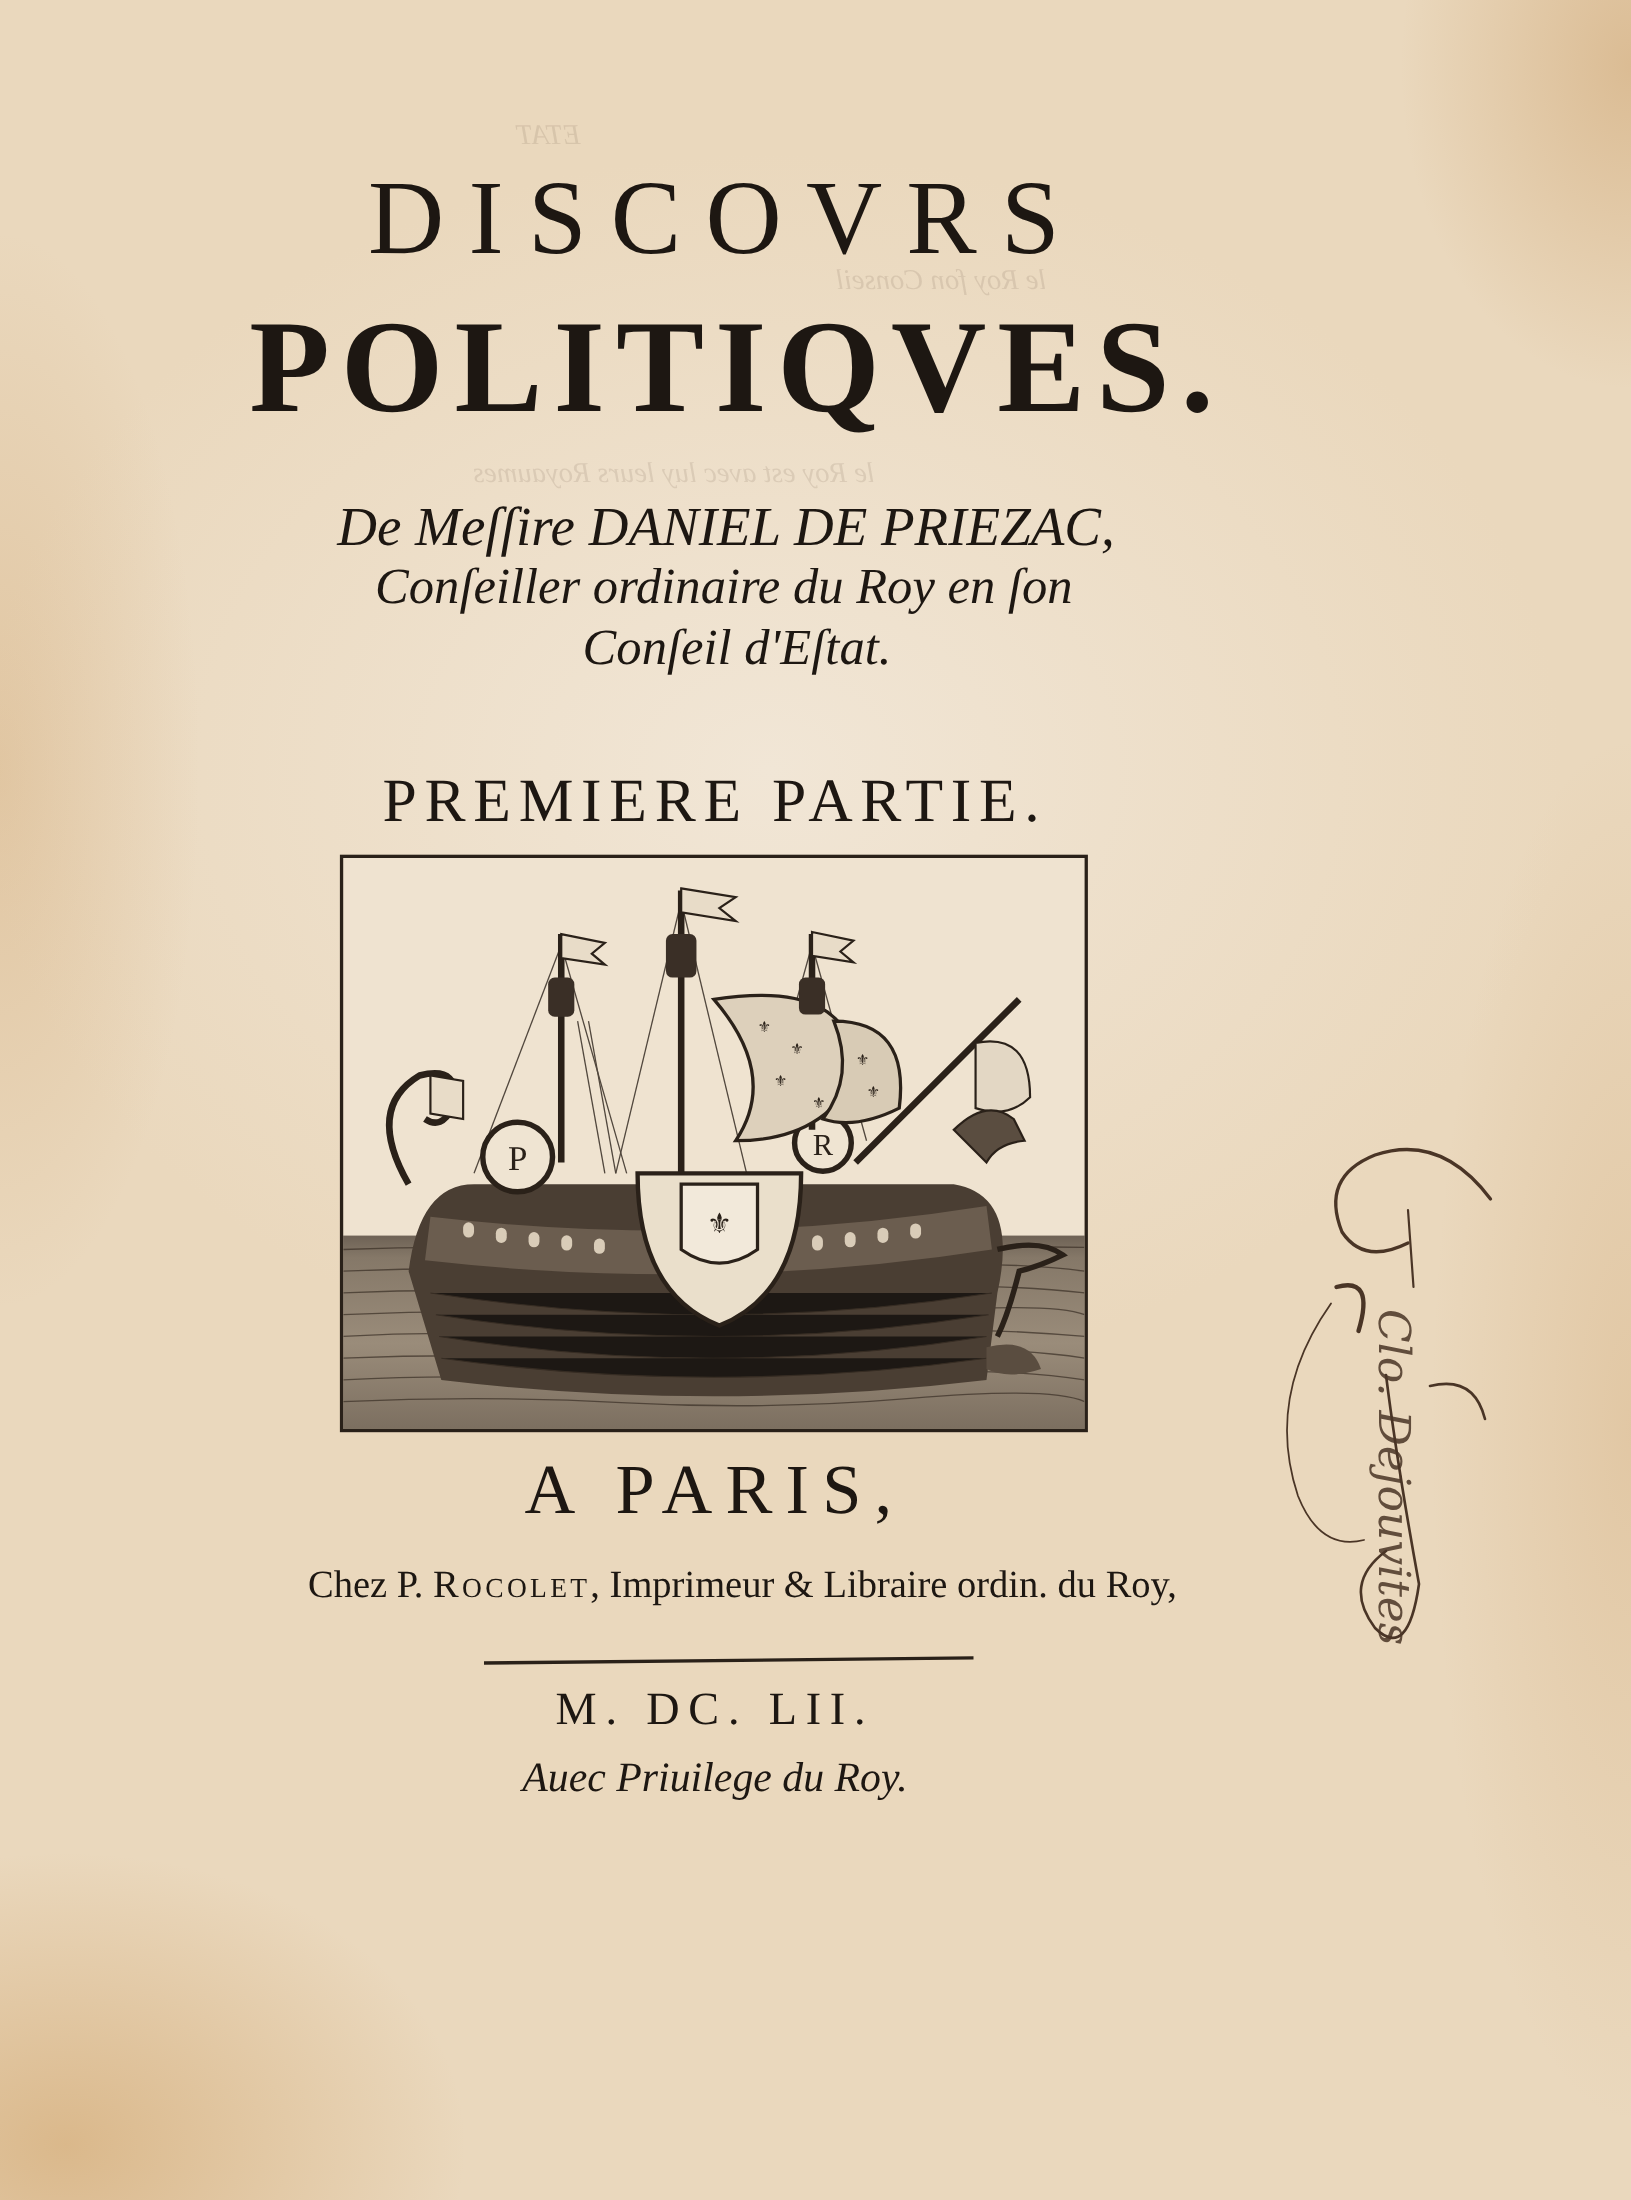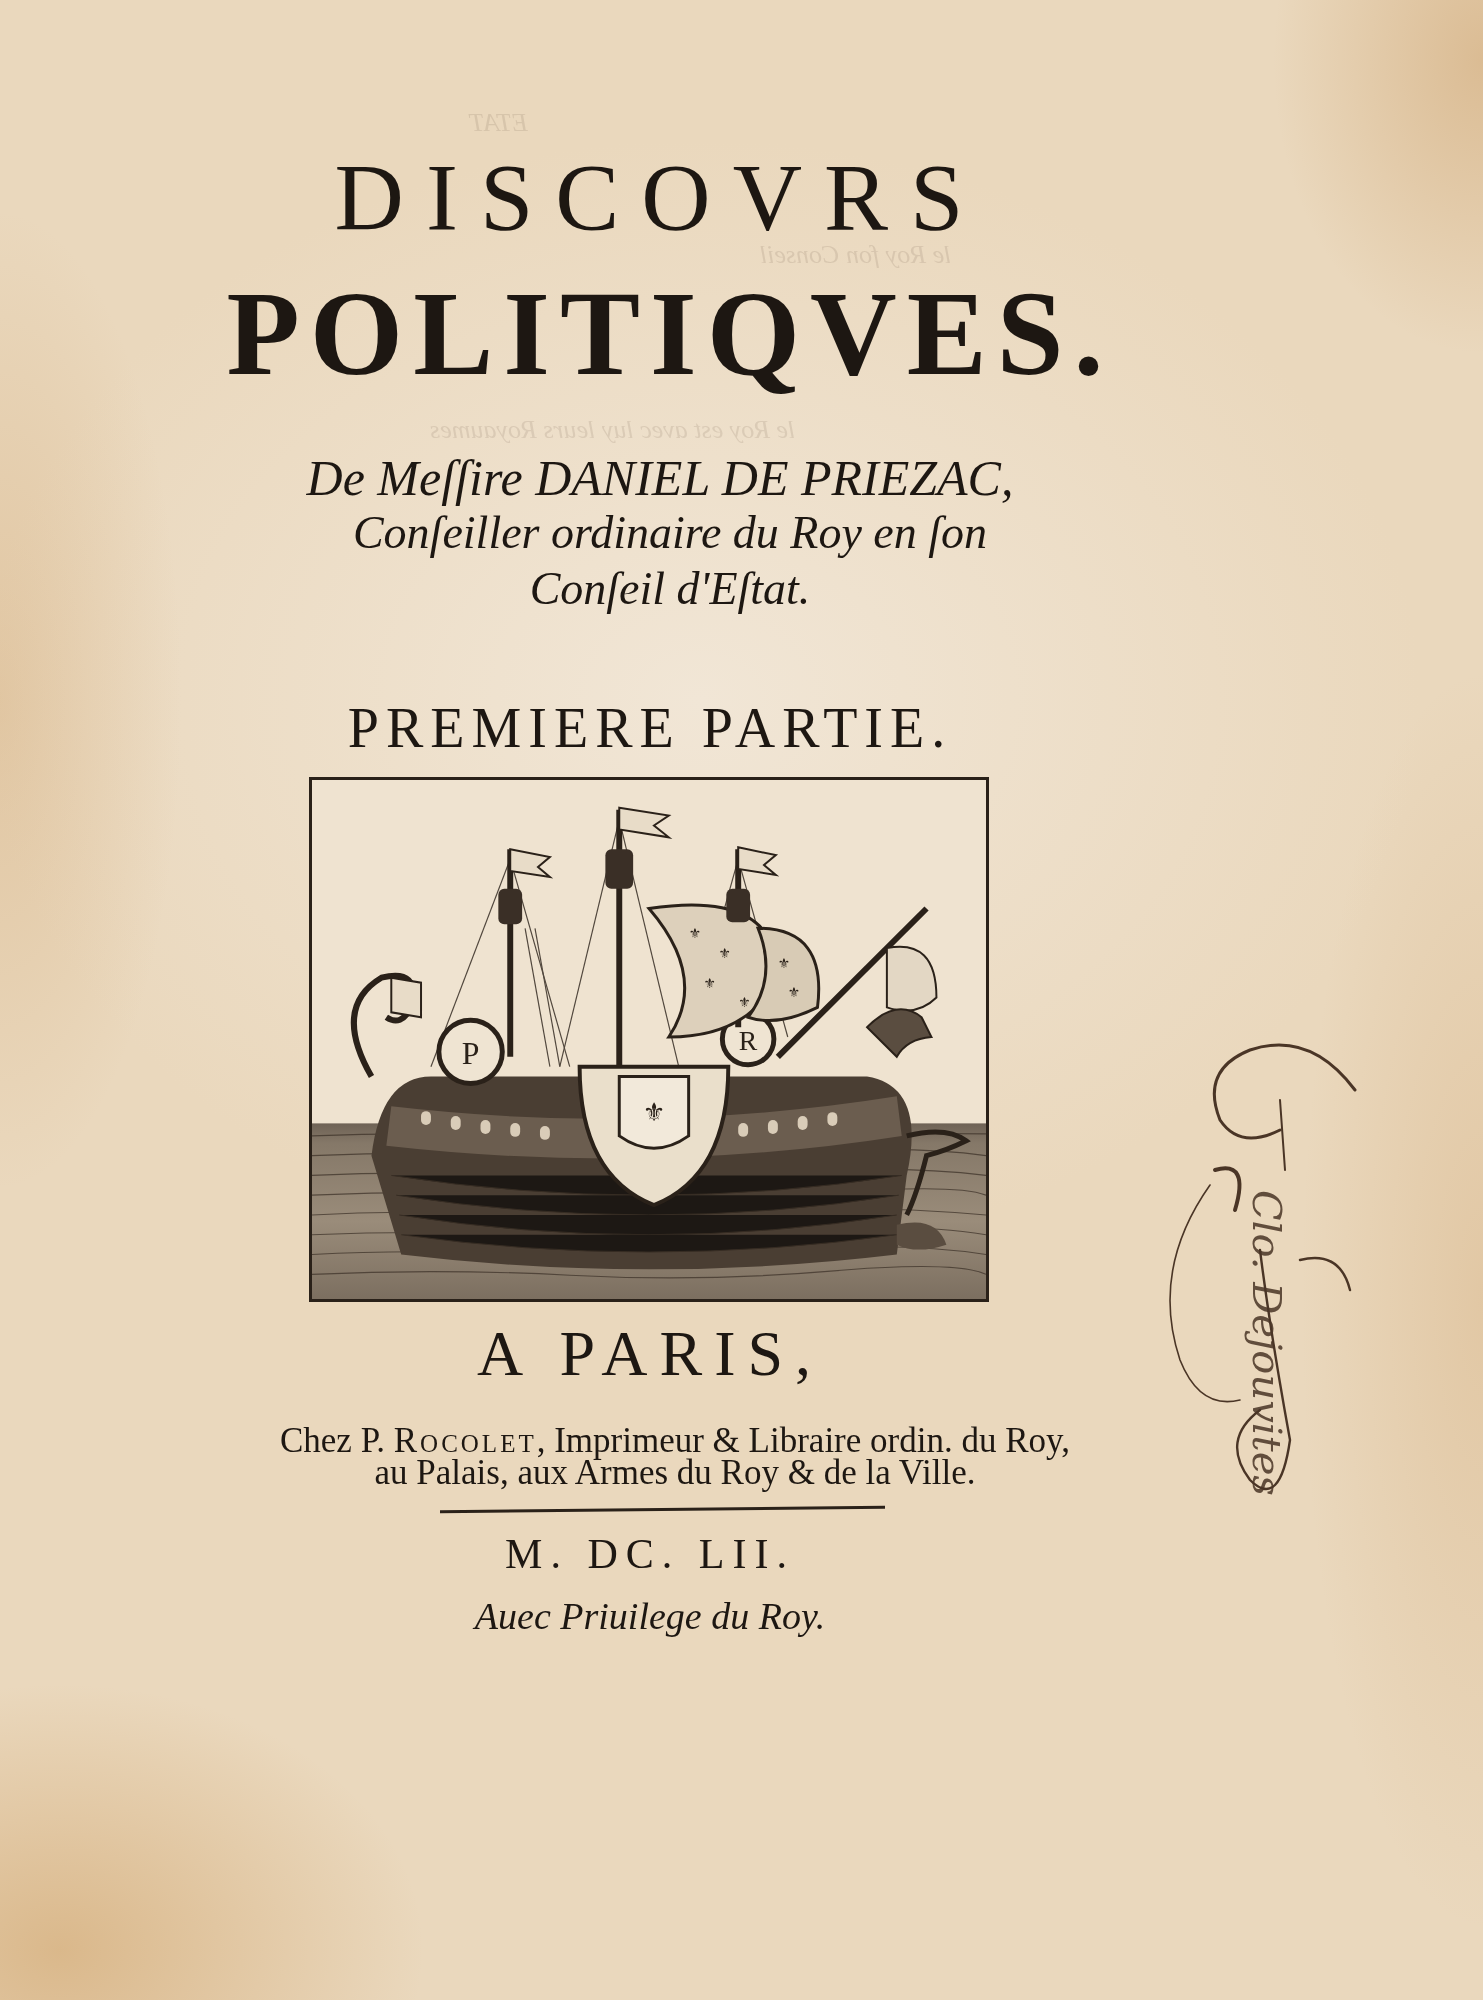--- a/index.html
+++ b/index.html
@@ -18,21 +18,21 @@
       font-family: "Liberation Serif", "DejaVu Serif", serif;
       color: #1d1712;
     }
     .line { position: absolute; left: 0; width: 100%; text-align: center; white-space: nowrap; }
     .roman { font-family: "Liberation Serif", "DejaVu Serif", serif; }
     .italic { font-family: "Liberation Serif", "DejaVu Serif", serif; font-style: italic; }
 
     .title1 { top: 148px; left: 150px; width: 1020px; font-size: 96px; letter-spacing: 22px; line-height: 100px; }
     .title2 { top: 272px; left: 150px; width: 1040px; font-size: 120px; letter-spacing: 10px; line-height: 124px; font-weight: bold; }
     .author { top: 450px; left: 160px; width: 1000px; font-size: 50px; line-height: 56px; text-align: center; }
-    .office1 { top: 506px; left: 170px; width: 1000px; font-size: 46px; line-height: 54px; }
+    .office1 { top: 506px; left: 158px; width: 1000px; font-size: 46px; line-height: 54px; }
     .office2 { top: 562px; left: 170px; width: 1000px; font-size: 46px; line-height: 54px; }
     .part { top: 696px; left: 150px; width: 1000px; font-size: 56px; letter-spacing: 7px; line-height: 64px; }
 
     .engraving {
       position: absolute; left: 309px; top: 777px; width: 680px; height: 525px;
       border: 3px solid #2a2119; box-sizing: border-box;
       background: linear-gradient(#efe3d0 0%, #efe3d0 66%, #6f6356 66.3%, #857868 70%, #9a8c7a 85%, #7c6f60 100%);
       overflow: hidden;
     }
     .engraving svg { position: absolute; left: 0; top: 0; width: 100%; height: 100%; }
@@ -175,21 +175,20 @@
       <path d="M600 360 Q640 350 660 365 Q640 375 620 380 Q610 420 600 440" fill="none" stroke="#2a2119" stroke-width="5"></path>
       <path d="M590 450 Q630 440 640 470 Q610 480 590 470 Z" fill="#5a4d40"></path>
     </svg>
   </div>
 
   <div class="line place roman">A PARIS,</div>
   <div class="line printer1 roman">
     <span>Chez P.</span>
     <span class="sc">Rocolet</span><span>, Imprimeur &amp; Libraire ordin. du Roy,</span>
   </div>
-  <div class="line printer2 roman">au Palais, aux Armes du Roy &amp; de la Ville.</div>
   <div class="rule"></div>
   <div class="line date roman">M. DC. LII.</div>
   <div class="line privilege italic">Auec Priuilege du Roy.</div>
 
   <div class="manuscript">
     <svg viewBox="0 0 240 520">
       <g fill="none" stroke="#4a3526" stroke-linecap="round">
         <path d="M215 80 Q170 20 110 40 Q60 60 80 110 Q100 140 140 120" stroke-width="3"></path>
         <path d="M140 90 L145 160" stroke-width="2"></path>
         <path d="M75 160 Q110 150 95 200" stroke-width="4"></path>

